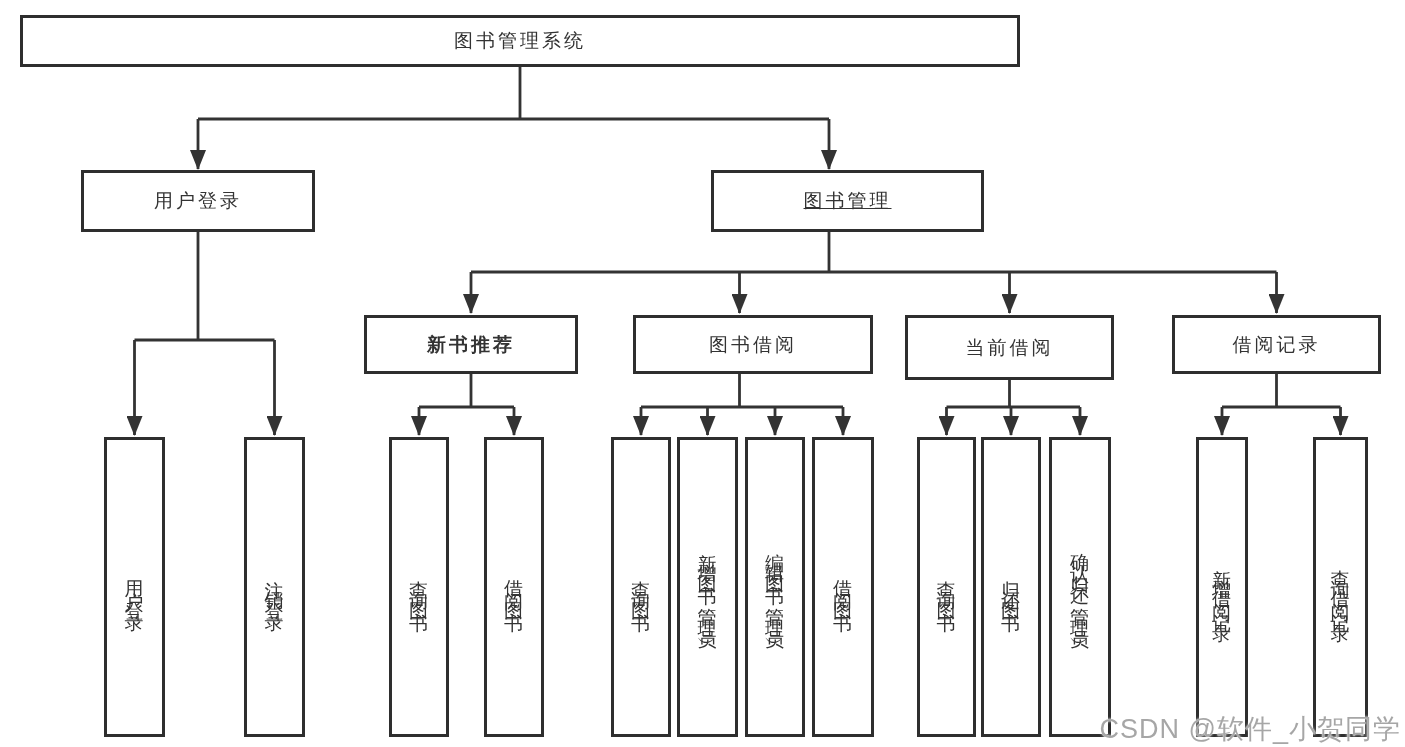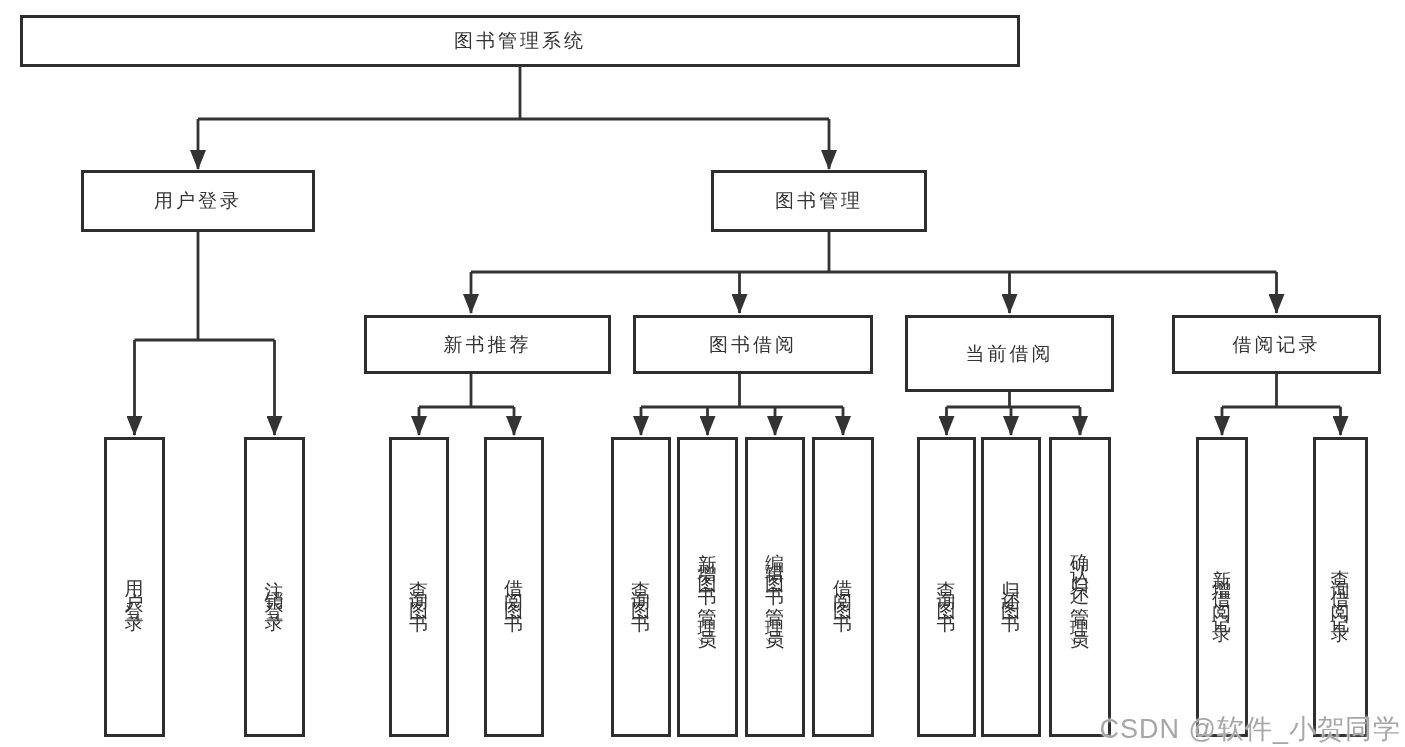--- a/index.html
+++ b/index.html
@@ -39,24 +39,24 @@
     z-index:5;
     font-size:27px;
     letter-spacing:1px;
     color:rgba(158,158,158,0.92);
     text-shadow:0 0 3px #ffffff, 0 0 1px #ffffff;
     white-space:nowrap;
   }
   
   #n-root{left:20px;top:15px;width:1000px;height:52px;}
   #n-l2a{left:81px;top:170px;width:234px;height:62px;}
-  #n-l2b{left:711px;top:170px;width:216px;height:62px;}
-  #n-l3a{left:364px;top:315px;width:247px;height:59px;}
+  #n-l2b{left:711px;top:170px;width:273px;height:62px;text-decoration:underline;}
+  #n-l3a{left:364px;top:315px;width:214px;height:59px;font-weight:bold;}
   #n-l3b{left:633px;top:315px;width:240px;height:59px;}
-  #n-l3c{left:905px;top:315px;width:209px;height:77px;}
+  #n-l3c{left:905px;top:315px;width:209px;height:65px;}
   #n-l3d{left:1172px;top:315px;width:209px;height:59px;font-family:Liberation Mono, monospace;}
   .leaf{top:437px;height:300px;}
   #n-a1{left:104px;width:61px;}
   #n-a2{left:244px;width:61px;}
   #n-b1{left:389px;width:60px;}
   #n-b2{left:484px;width:60px;}
   #n-c1{left:611px;width:60px;}
   #n-c2{left:677px;width:61px;}
   #n-c3{left:745px;width:60px;}
   #n-c4{left:812px;width:62px;}

